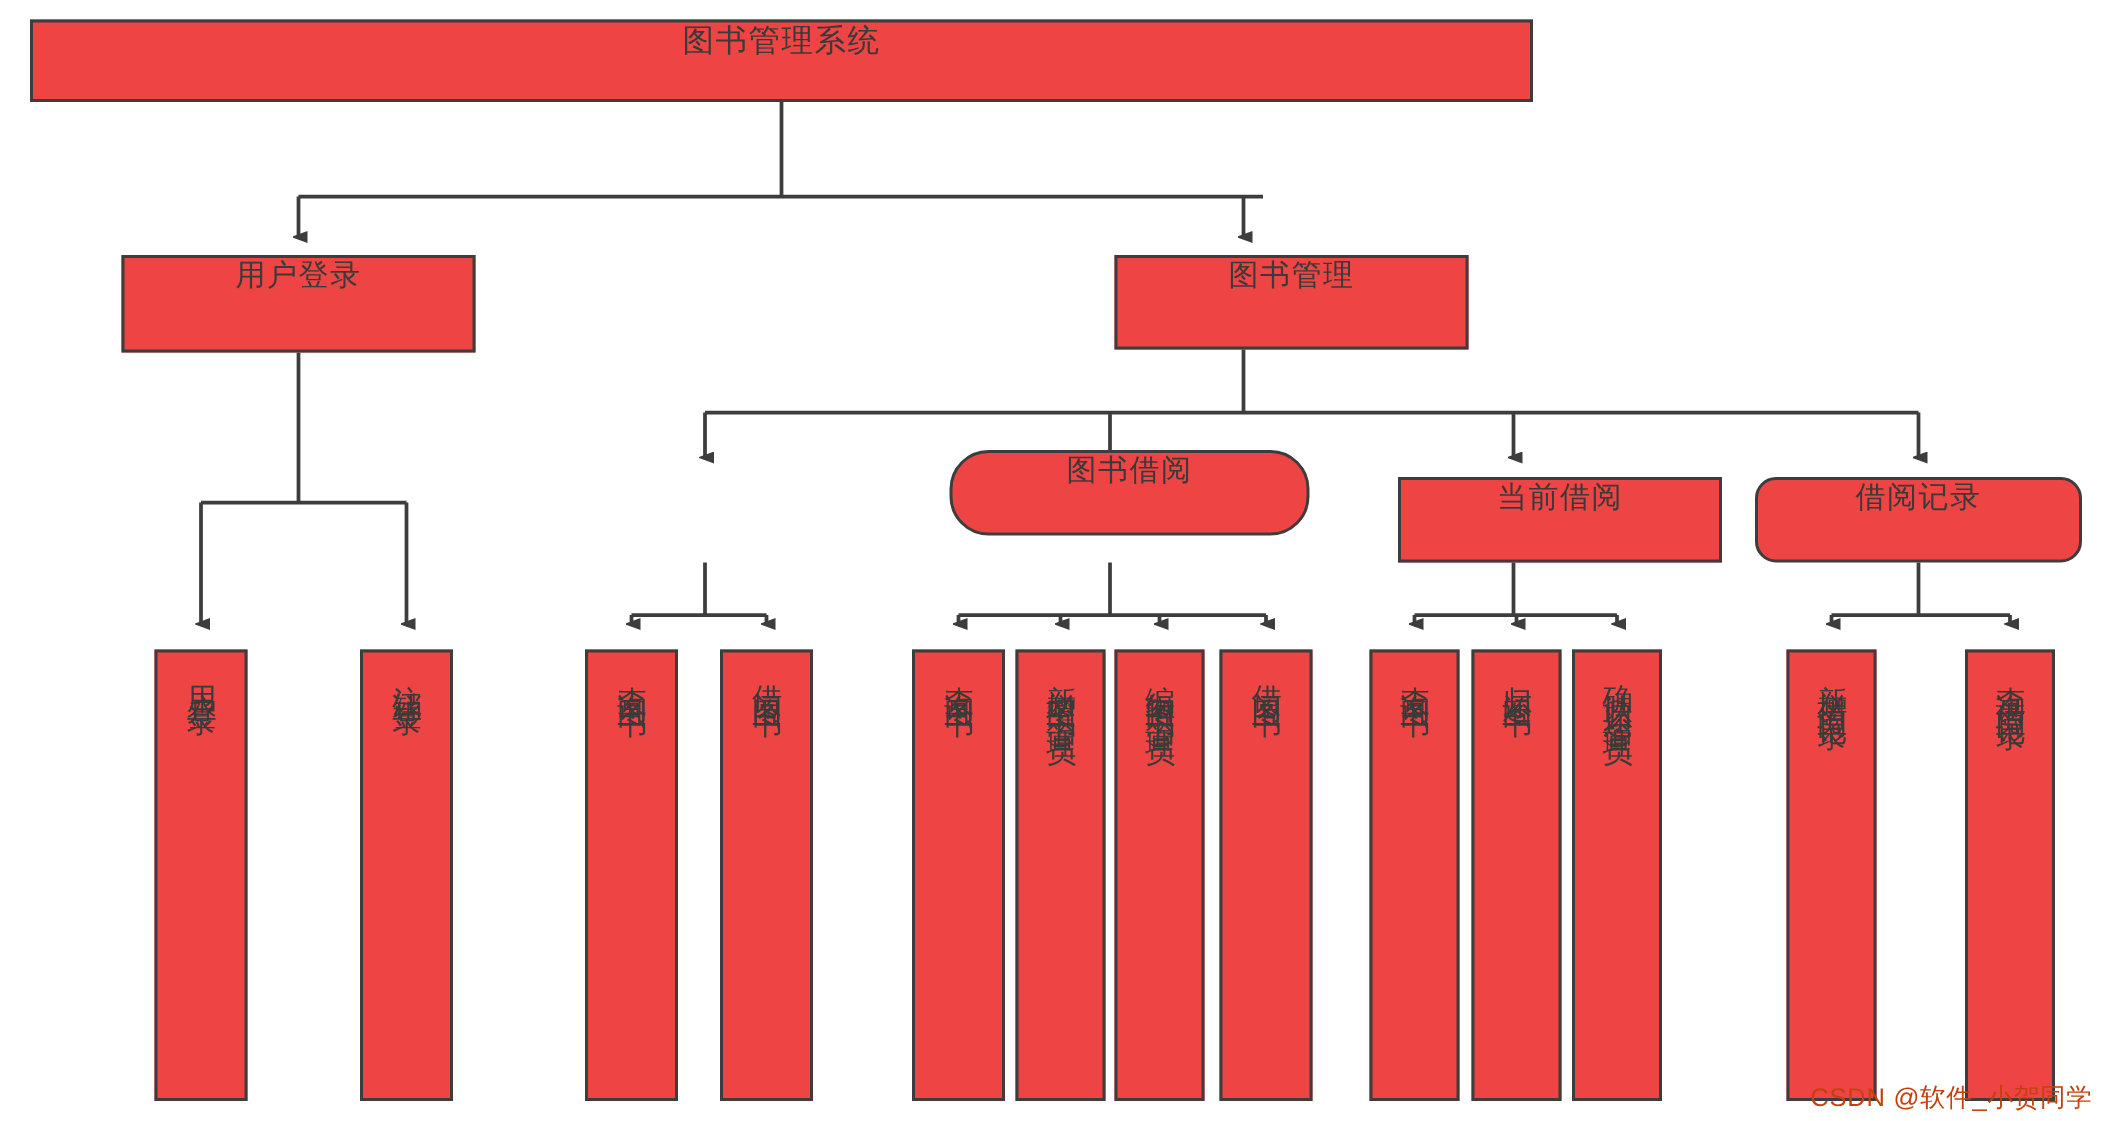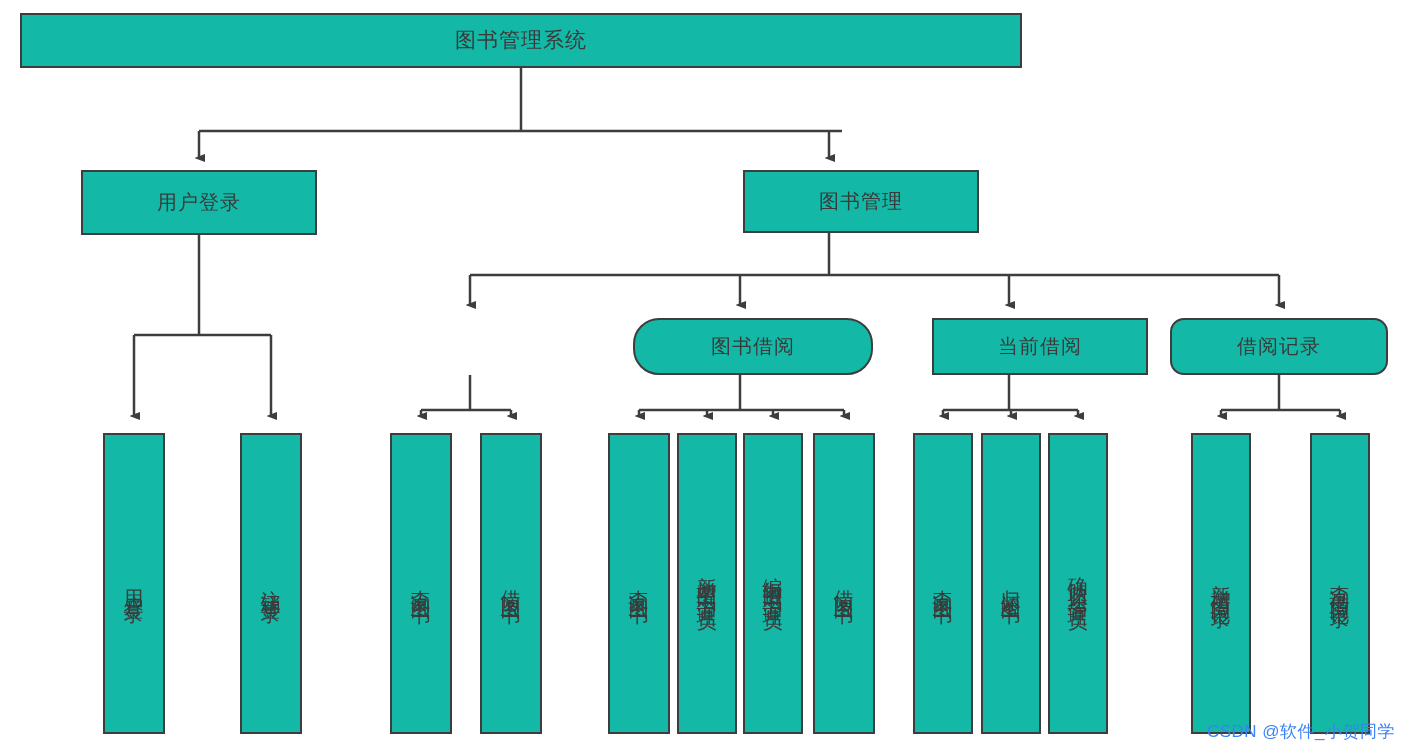--- a/index.html
+++ b/index.html
@@ -8,24 +8,23 @@
     background:#ffffff;
     font-family:"Liberation Sans","DejaVu Sans",sans-serif;
     color:#3a3a3a;
     overflow:hidden;
     position:relative;
   }
   #diagram{position:absolute;left:0;top:0;width:1405px;height:747px;}
   .node{
     position:absolute;
     box-sizing:border-box;
-    background:#14b8a6;
+    background:#ef4444;
     border:2.5px solid #3d3d3d;
     display:flex;
-    align-items:center;
     justify-content:center;
     z-index:3;
   }
   .node .label{
     font-size:20px;
     line-height:1.25;
     letter-spacing:1px;
     color:#3a3a3a;
     white-space:nowrap;
   }
@@ -41,21 +40,21 @@
     line-height:1;
     white-space:nowrap;
     max-height:100%;
   }
   svg.edges{position:absolute;left:0;top:0;width:1405px;height:747px;z-index:1;}
   .watermark{
     position:absolute;
     right:10px;
     bottom:4px;
     font-size:17px;
-    color:#3b82f6;
+    color:#c2410c;
     letter-spacing:0.5px;
     z-index:5;
     white-space:nowrap;
   }
 </style>
 </head>
 <body>
 
 <div id="diagram">
 
@@ -113,21 +112,21 @@
     <span class="label">图书管理系统</span>
   </div>
 
   <div class="node" style="left:81px;top:170px;width:236px;height:65px;">
     <span class="label">用户登录</span>
   </div>
   <div class="node" style="left:711px;top:170px;width:236px;height:63px;margin-left:32px;">
     <span class="label">图书管理</span>
   </div>
 
-  <div class="node" style="left:633px;top:318px;width:240px;height:57px;border-radius:26px;">
+  <div class="node" style="left:633px;top:300px;width:240px;height:57px;border-radius:26px;">
     <span class="label">图书借阅</span>
   </div>
   <div class="node" style="left:932px;top:318px;width:216px;height:57px;">
     <span class="label">当前借阅</span>
   </div>
   <div class="node" style="left:1170px;top:318px;width:218px;height:57px;border-radius:14px;">
     <span class="label">借阅记录</span>
   </div>
 
   <div class="node leaf" style="left:103px;top:433px;width:62px;height:301px;">

